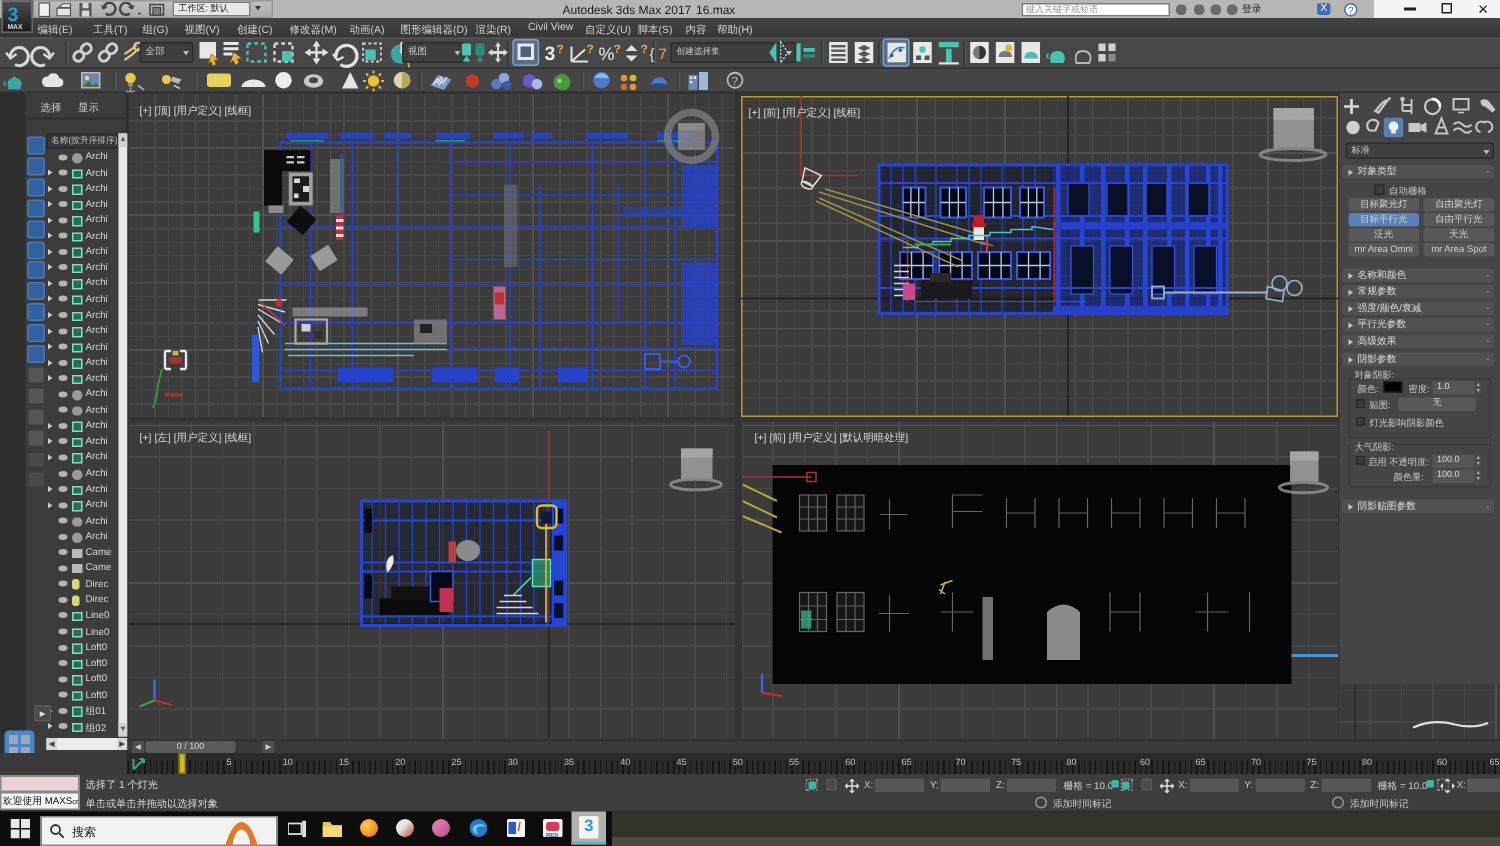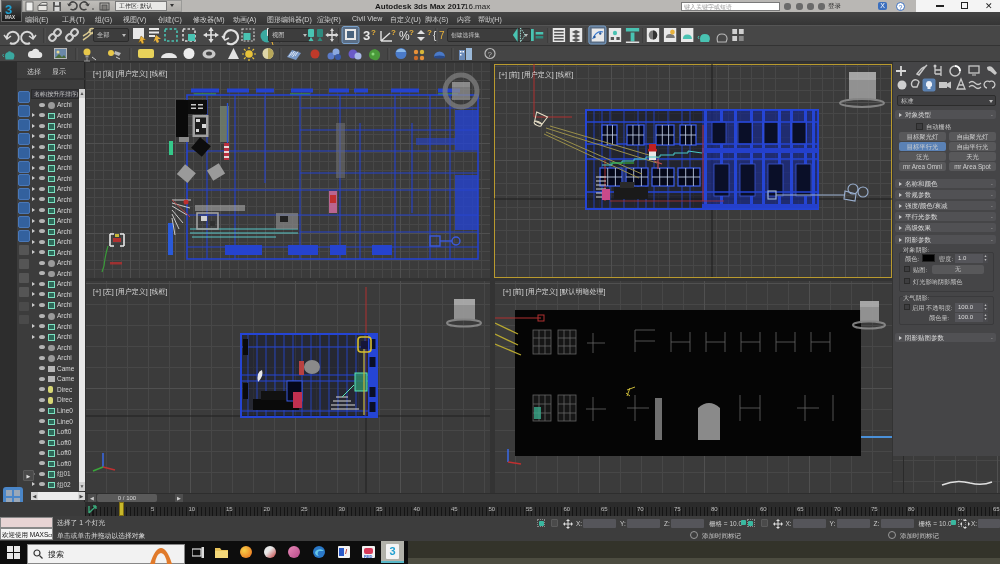--- a/index.html
+++ b/index.html
@@ -32,21 +32,21 @@
       <path d="M43 2.5 l2 3 3-2z" fill="#444"></path>
       <path d="M50 8 l2 0" stroke="#444"></path>
       <path d="M64 5 a4 4 0 1 0 -1.5 3" stroke="#444" stroke-width="1.6" fill="none"></path>
       <path d="M66 2.5 l-2 3 -3-2z" fill="#444"></path>
       <path d="M68 8 l2 0" stroke="#444"></path>
       <rect x="76" y="2" width="9" height="7" fill="none" stroke="#444" stroke-width="1"></rect>
       <rect x="78" y="4" width="5" height="5" fill="#7e7c79" stroke="#444" stroke-width="0.8"></rect>
     </svg>
 <div class="abs" style="left:115px;top:1px;width:52px;height:10px;background:#e8e8e6;border:1px solid #7a7a7a;font-size:6px;color:#222;line-height:9px;padding-left:3px;">工作区: 默认</div>
 <div class="abs" style="left:170px;top:4px;width:0;height:0;border-top:3px solid #333;border-left:2.5px solid transparent;border-right:2.5px solid transparent;"></div>
-<div class="abs" style="left:375px;top:2px;font-size:8px;color:#1a1a1a;font-weight:bold;">Autodesk 3ds Max 2017</div>
+<div class="abs" style="left:375px;top:2px;font-size:8px;color:#1a1a1a;">Autodesk 3ds Max 2017</div>
 <div class="abs" style="left:464px;top:2px;font-size:8px;color:#1a1a1a;">16.max</div>
 <div class="abs" style="left:681px;top:1.5px;width:99px;height:9px;background:#fff;border:1px solid #7a7a7a;font-size:6px;color:#999;line-height:8px;padding-left:2px;">键入关键字或短语</div>
 <div class="abs" style="left:784px;top:2.5px;width:7px;height:7px;background:#6a6a6a;border-radius:3px;"></div>
 <div class="abs" style="left:796px;top:2.5px;width:7px;height:7px;background:#6a6a6a;border-radius:3px;"></div>
 <div class="abs" style="left:807px;top:2.5px;width:7px;height:7px;background:#6a6a6a;border-radius:3px;"></div>
 <div class="abs" style="left:818px;top:2.5px;width:7px;height:7px;background:#6a6a6a;border-radius:3px;"></div>
 <div class="abs" style="left:828px;top:2px;font-size:6.5px;color:#222;">登录</div>
 <div class="abs" style="left:878px;top:2px;width:9px;height:8px;background:#3b6fbe;border-radius:2px;color:#fff;font-size:7px;line-height:8px;text-align:center;">X</div>
 <div class="abs" style="left:896px;top:1.5px;width:9px;height:9px;background:#fff;border:1px solid #3b6fbe;border-radius:5px;color:#3b6fbe;font-size:7px;line-height:9px;text-align:center;">?</div>
 <div class="abs" style="left:936px;top:5px;width:8px;height:1.5px;background:#222;"></div>

